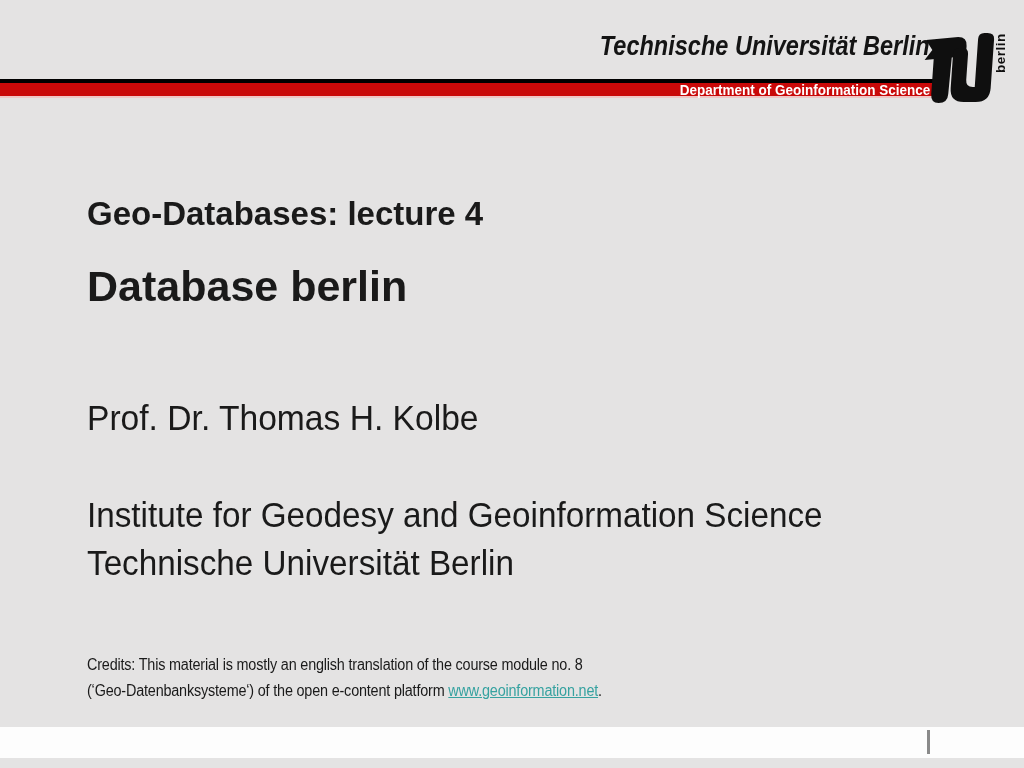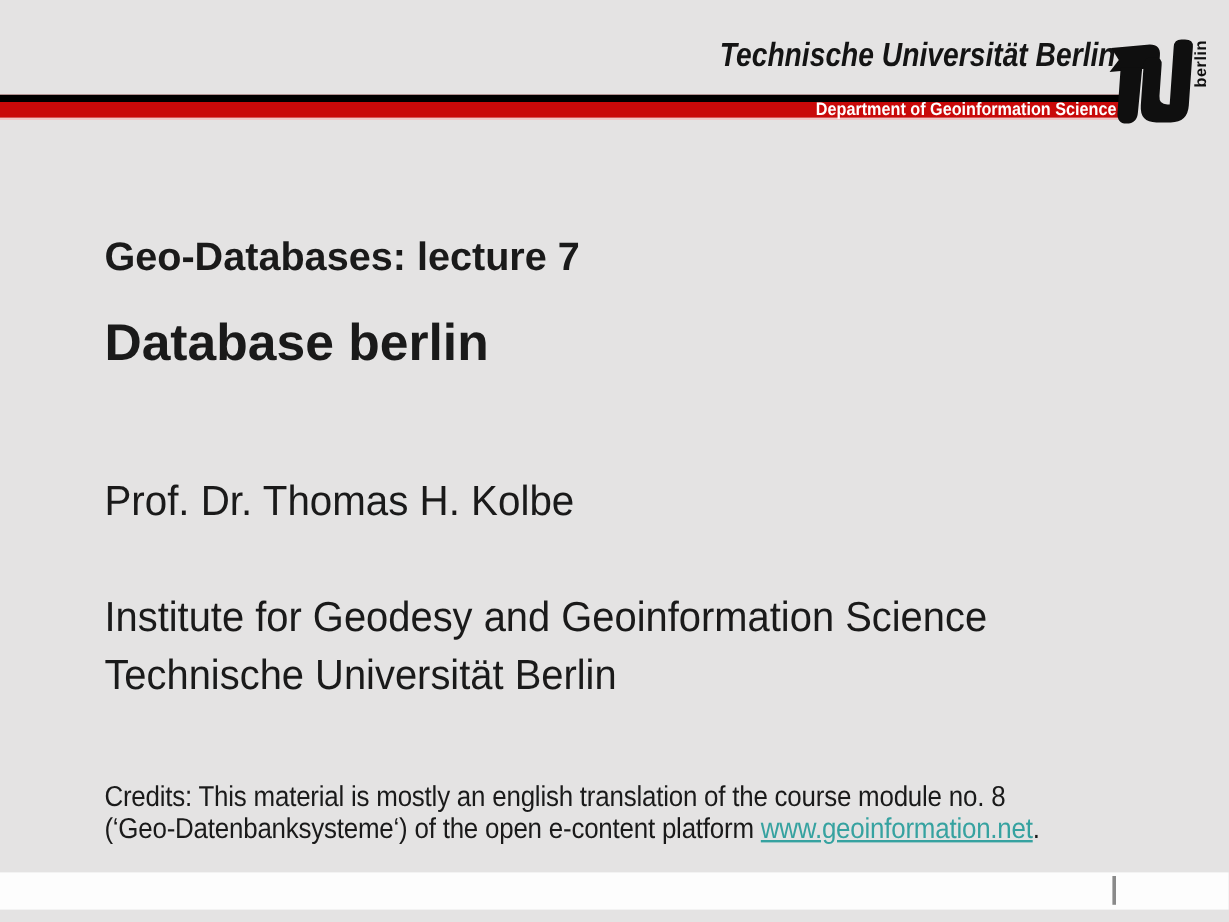--- a/index.html
+++ b/index.html
@@ -14,40 +14,40 @@
   
   .hdr-title{
     position:absolute;top:32px;right:94px;
     font-size:28px;font-weight:bold;font-style:italic;line-height:1;
     color:#141414;white-space:nowrap;
     transform:scaleX(0.84);transform-origin:100% 50%;
   }
   .red-bar{
     position:absolute;top:79px;left:0;width:930px;height:13px;
     background:#c90909;
-    border-top:6px solid #000000;border-bottom:2px solid #efc6c6;
+    border-top:4px solid #000000;border-bottom:2px solid #efc6c6;
     display:flex;align-items:center;justify-content:flex-end;
     padding-right:13px;box-sizing:content-box;
   }
   .dept{
     font-size:15px;font-weight:bold;color:#ffffff;line-height:13px;
     white-space:nowrap;
     transform:scaleX(0.9);transform-origin:100% 50%;
   }
   .logo{position:absolute;left:922px;top:26px;width:92px;height:84px;}
 
   
   .txt{position:absolute;left:87px;line-height:1;white-space:nowrap;}
   .t1{top:197px;font-size:33px;font-weight:bold;}
   .t2{top:265px;font-size:43px;font-weight:bold;}
   .author{top:400px;font-size:35px;transform:scaleX(0.96);transform-origin:0 50%;}
   .aff1{top:497px;font-size:35px;transform:scaleX(0.95);transform-origin:0 50%;}
   .aff2{top:545px;font-size:35px;transform:scaleX(0.95);transform-origin:0 50%;}
 
-  .credits{position:absolute;left:87px;top:652px;font-size:24px;}
+  .credits{position:absolute;left:87px;top:652px;font-size:16px;}
   .cl{
     line-height:26px;white-space:nowrap;
     transform:scaleX(0.9);transform-origin:0 50%;
     letter-spacing:-0.2px;
   }
   .link{
     color:#36a2a0;text-decoration:underline;cursor:pointer;
   }
 
   
@@ -75,21 +75,21 @@
     <g transform="translate(4,0) skewX(-4)" fill="#0f0f0f">
       <path d="M 1,14 L 33,11 Q 42,11 42,20 L 42,23 Q 42,31 33,31 L 1,34 L 8,24 Z"></path>
       <path d="M 10,30 L 28,30 L 27,68 Q 27,77 18,77 Q 10,77 10,68 Z"></path>
       <path d="M 29,28 Q 29,22 35,22 L 38,22 Q 44,22 44,28 L 44,54 Q 44,61 51,61 L 53,61 L 53,13 Q 53,7 59,7 L 62,7 Q 69,7 69,13 L 69,62 Q 69,76 55,76 L 43,76 Q 29,76 29,62 Z"></path>
     </g>
     <g transform="translate(71,47) rotate(-90)">
       <text x="0" y="12" font-family="Liberation Sans, sans-serif" font-size="13.5" font-weight="bold" letter-spacing="0.5" fill="#0f0f0f">berlin</text>
     </g>
   </svg>
 
-  <div class="txt t1">Geo-Databases: lecture 7</div>
+  <div class="txt t1">Geo-Databases: lecture 4</div>
   <div class="txt t2">Database berlin</div>
 
   <div class="txt author">Prof. Dr. Thomas H. Kolbe</div>
   <div class="txt aff1">Institute for Geodesy and Geoinformation Science</div>
   <div class="txt aff2">Technische Universität Berlin</div>
 
   <div class="credits">
     <div class="cl">Credits: This material is mostly an english translation of the course module no. 8</div>
     <div class="cl"><span>(‘Geo-Datenbanksysteme‘) of the open e-content platform </span><a class="link">www.geoinformation.net</a><span>.</span></div>
   </div>

